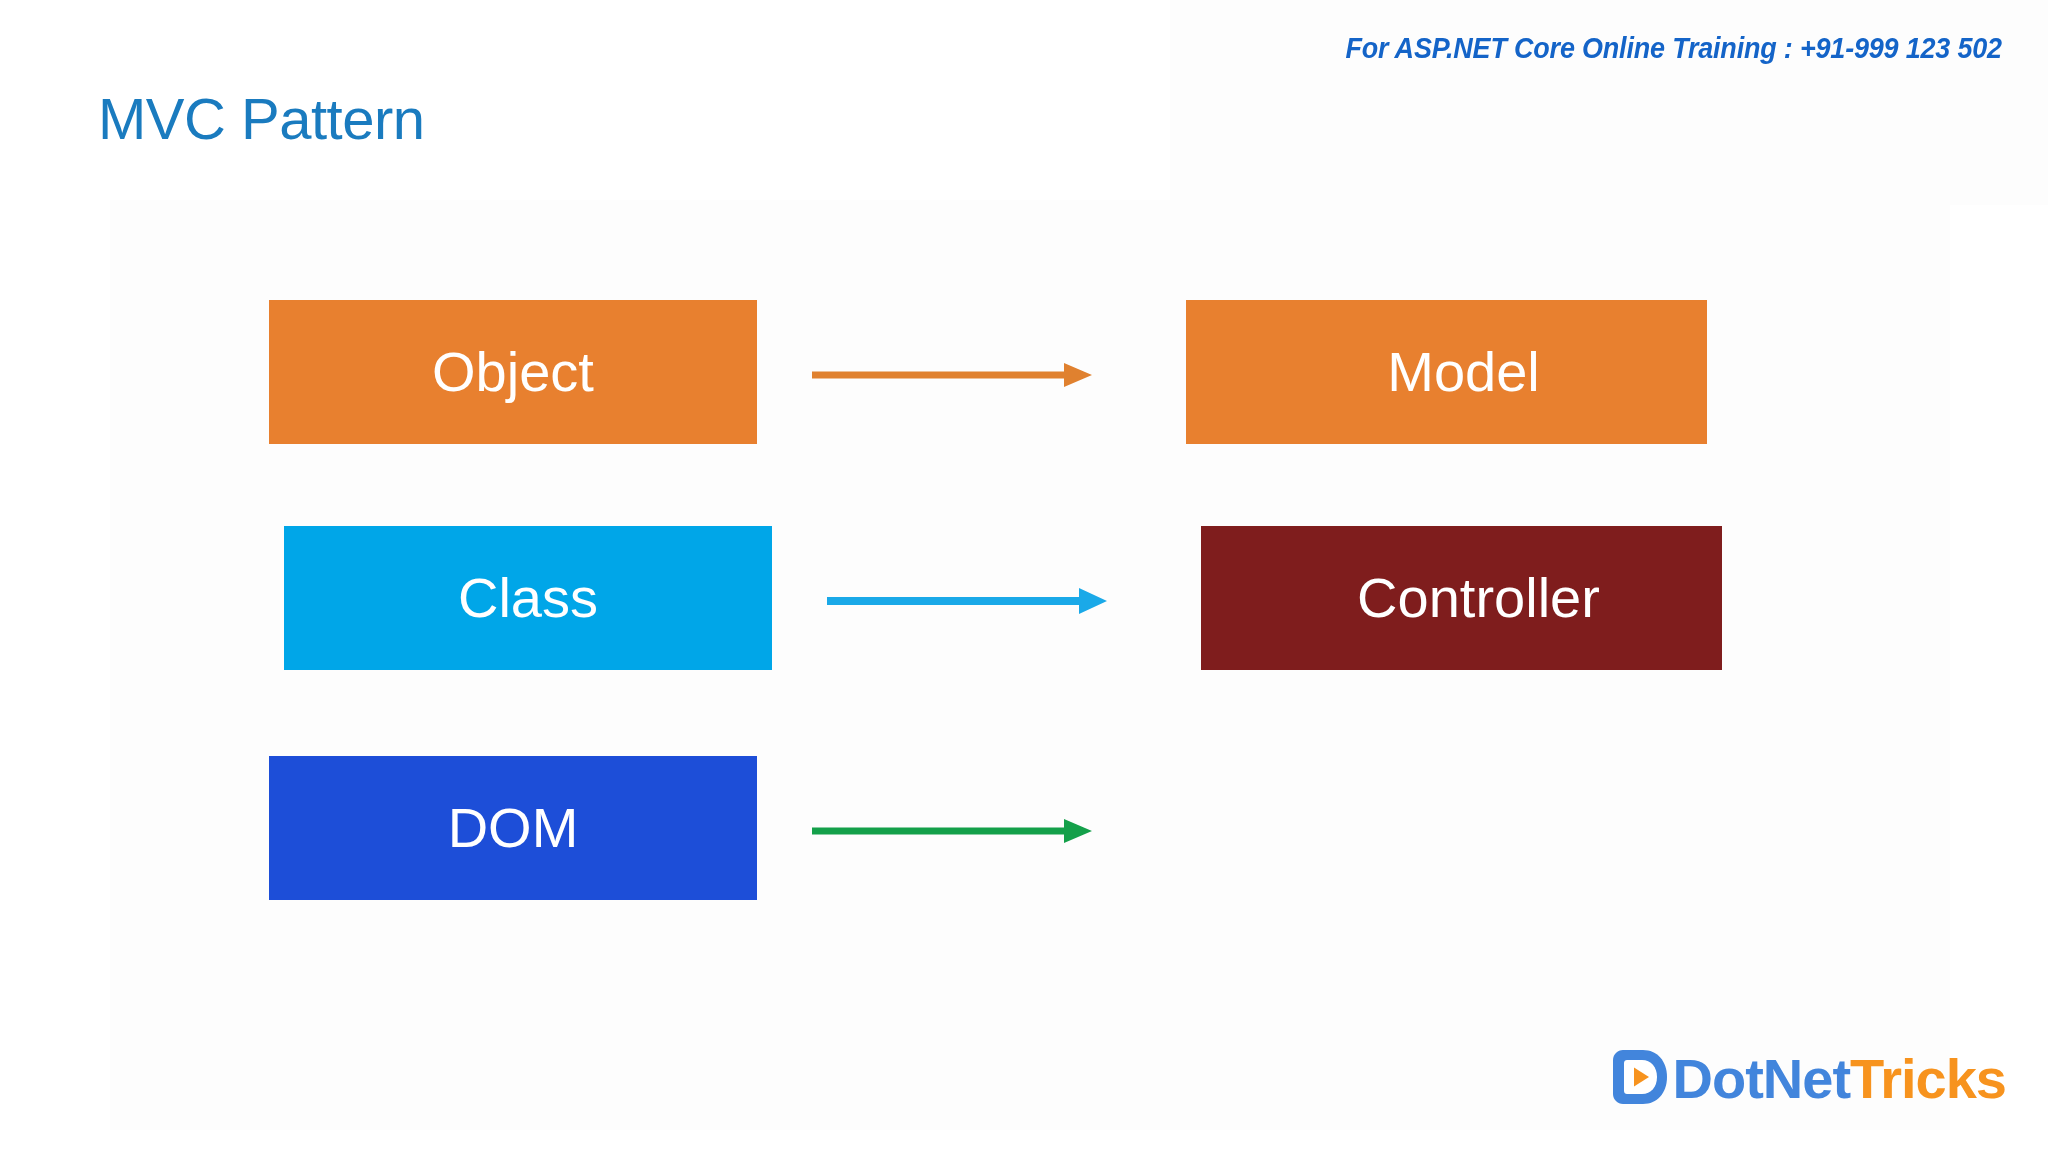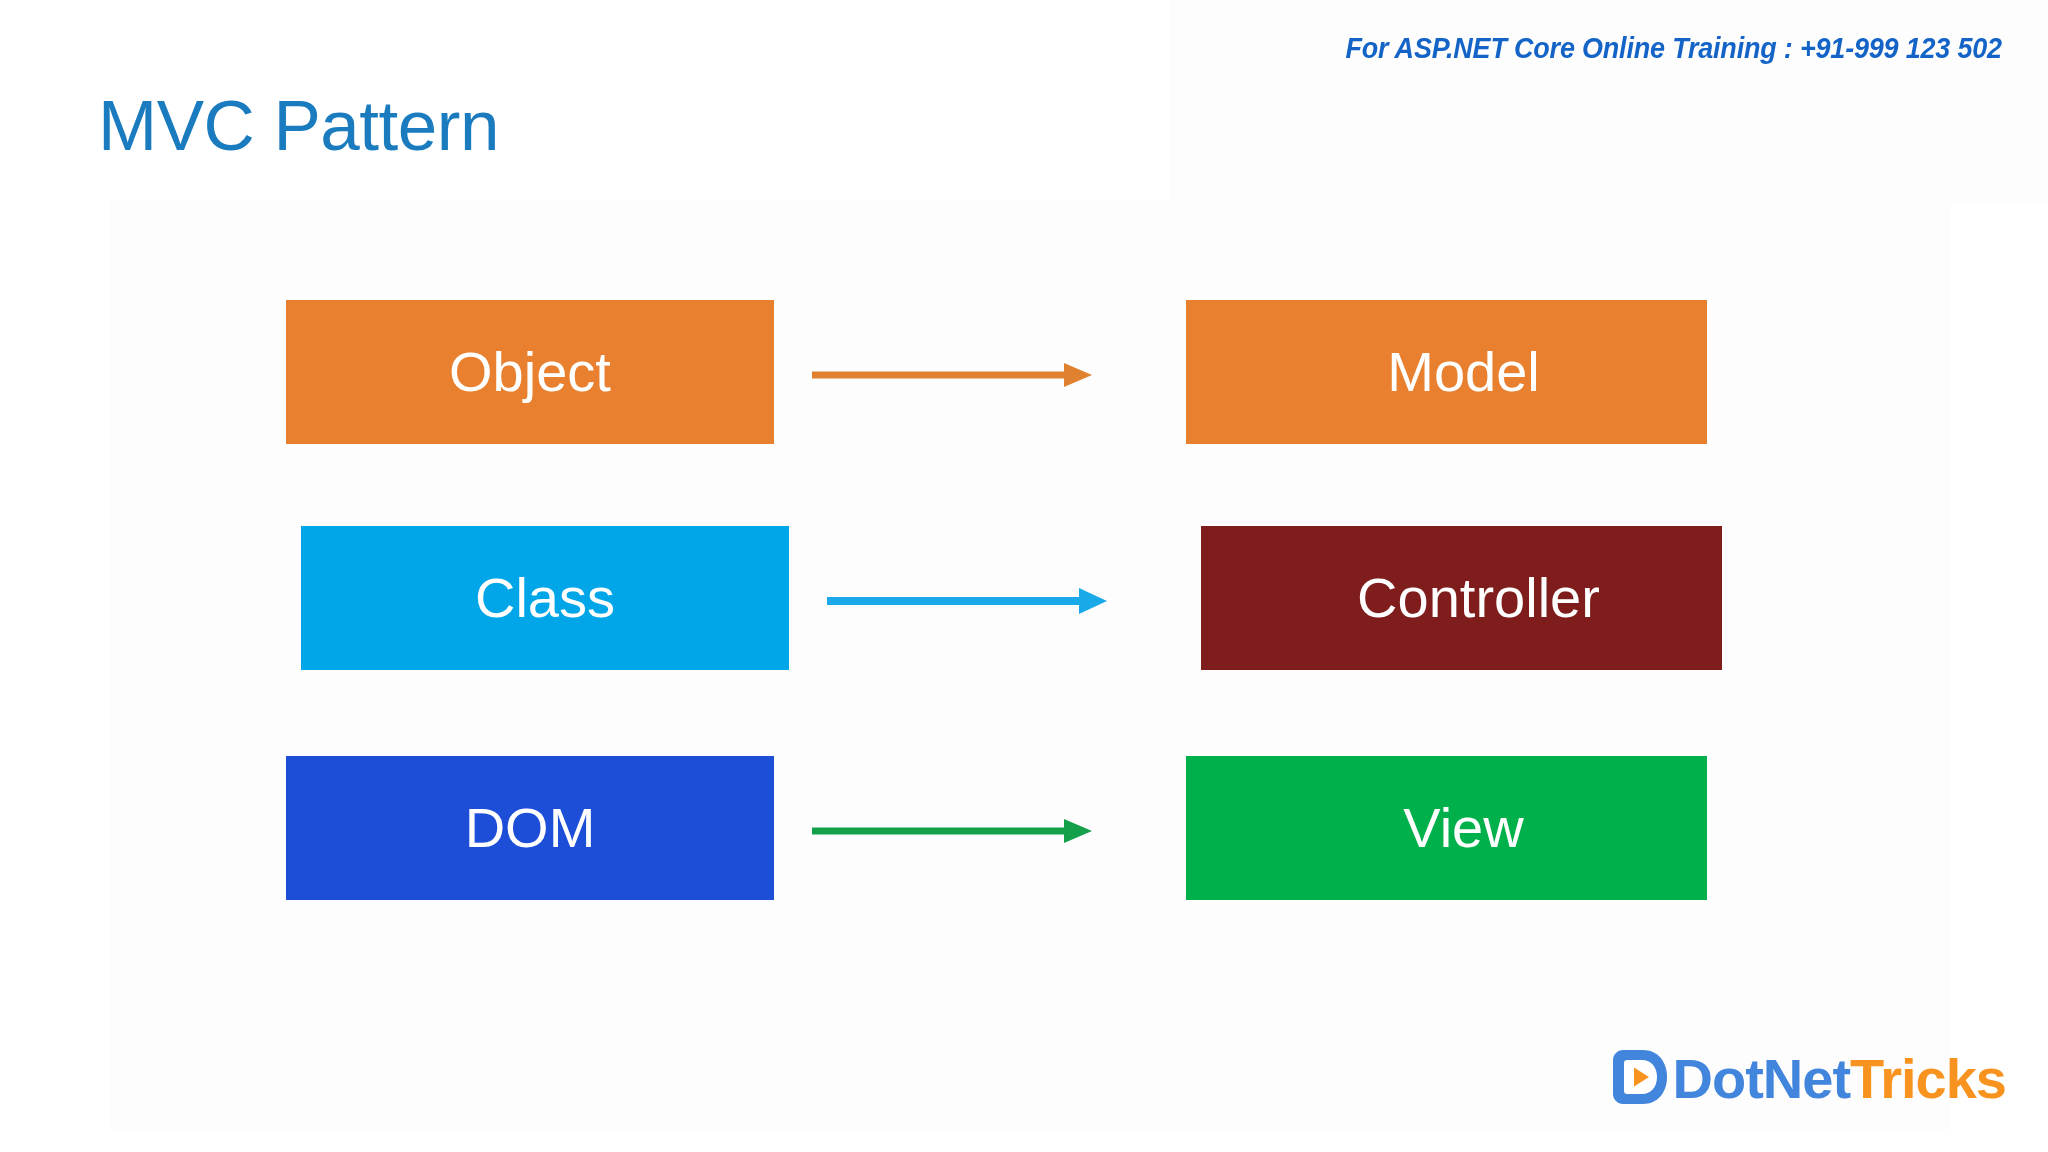--- a/index.html
+++ b/index.html
@@ -50,21 +50,21 @@
     transform: scaleX(0.93);
     transform-origin: right center;
   }
 
   
   .slide-title {
     position: absolute;
     left: 98px;
     top: 90px;
     font-family: "Liberation Sans", sans-serif;
-    font-size: 71px;
+    font-size: 58px;
     font-weight: normal;
     color: #1a7bbf;
     letter-spacing: -0.5px;
     line-height: 1;
     white-space: nowrap;
   }
 
   
   .row {
     position: absolute;
@@ -83,21 +83,21 @@
     align-items: center;
     justify-content: center;
     color: #ffffff;
     font-family: "Liberation Sans", sans-serif;
     font-size: 56px;
     font-weight: normal;
     letter-spacing: 0px;
     line-height: 1;
     white-space: nowrap;
   }
-  .box-left  { left: 286px;  width: 488px; }
+  .box-left  { left: 269px;  width: 488px; }
   .box-right { left: 1186px; width: 487px; padding-left: 34px; }
 
   .arrow {
     position: absolute;
     left: 812px;
     top: 62px;
     width: 280px;
     height: 26px;
   }
   .arrow svg { display: block; }
@@ -140,21 +140,20 @@
 
   <div class="row row-2">
     <div class="box box-left" style="background:#1d4ed8;">DOM</div>
 
     <div class="arrow">
       <svg width="280" height="26" viewBox="0 0 280 26" xmlns="http://www.w3.org/2000/svg">
         <path d="M0 9.5 L252 9.5 L252 1 L280 13 L252 25 L252 16.5 L0 16.5 Z" fill="#14a04a"></path>
       </svg>
     </div>
 
-    <div class="box box-right" style="background:#00b14b;">View</div>
   </div>
 
   <div style="position:absolute; right:42px; bottom:28px; display:flex; align-items:center; gap:2px;">
 
     <span style="display:block;">
       <svg width="62" height="62" viewBox="0 0 62 62" xmlns="http://www.w3.org/2000/svg">
         <path d="M14 4 H34 C48 4 58 15 58 31 C58 47 48 58 34 58 H14 C8.5 58 4 53.5 4 48 V14 C4 8.5 8.5 4 14 4 Z" fill="#4285dc"></path>
         <path d="M18 14 H33 C42 14 48 21 48 31 C48 41 42 48 33 48 H18 C16.3 48 15 46.7 15 45 V17 C15 15.3 16.3 14 18 14 Z" fill="#ffffff"></path>
         <path d="M25 21.5 L40 31 L25 40.5 Z" fill="#f7931e"></path>
       </svg>

